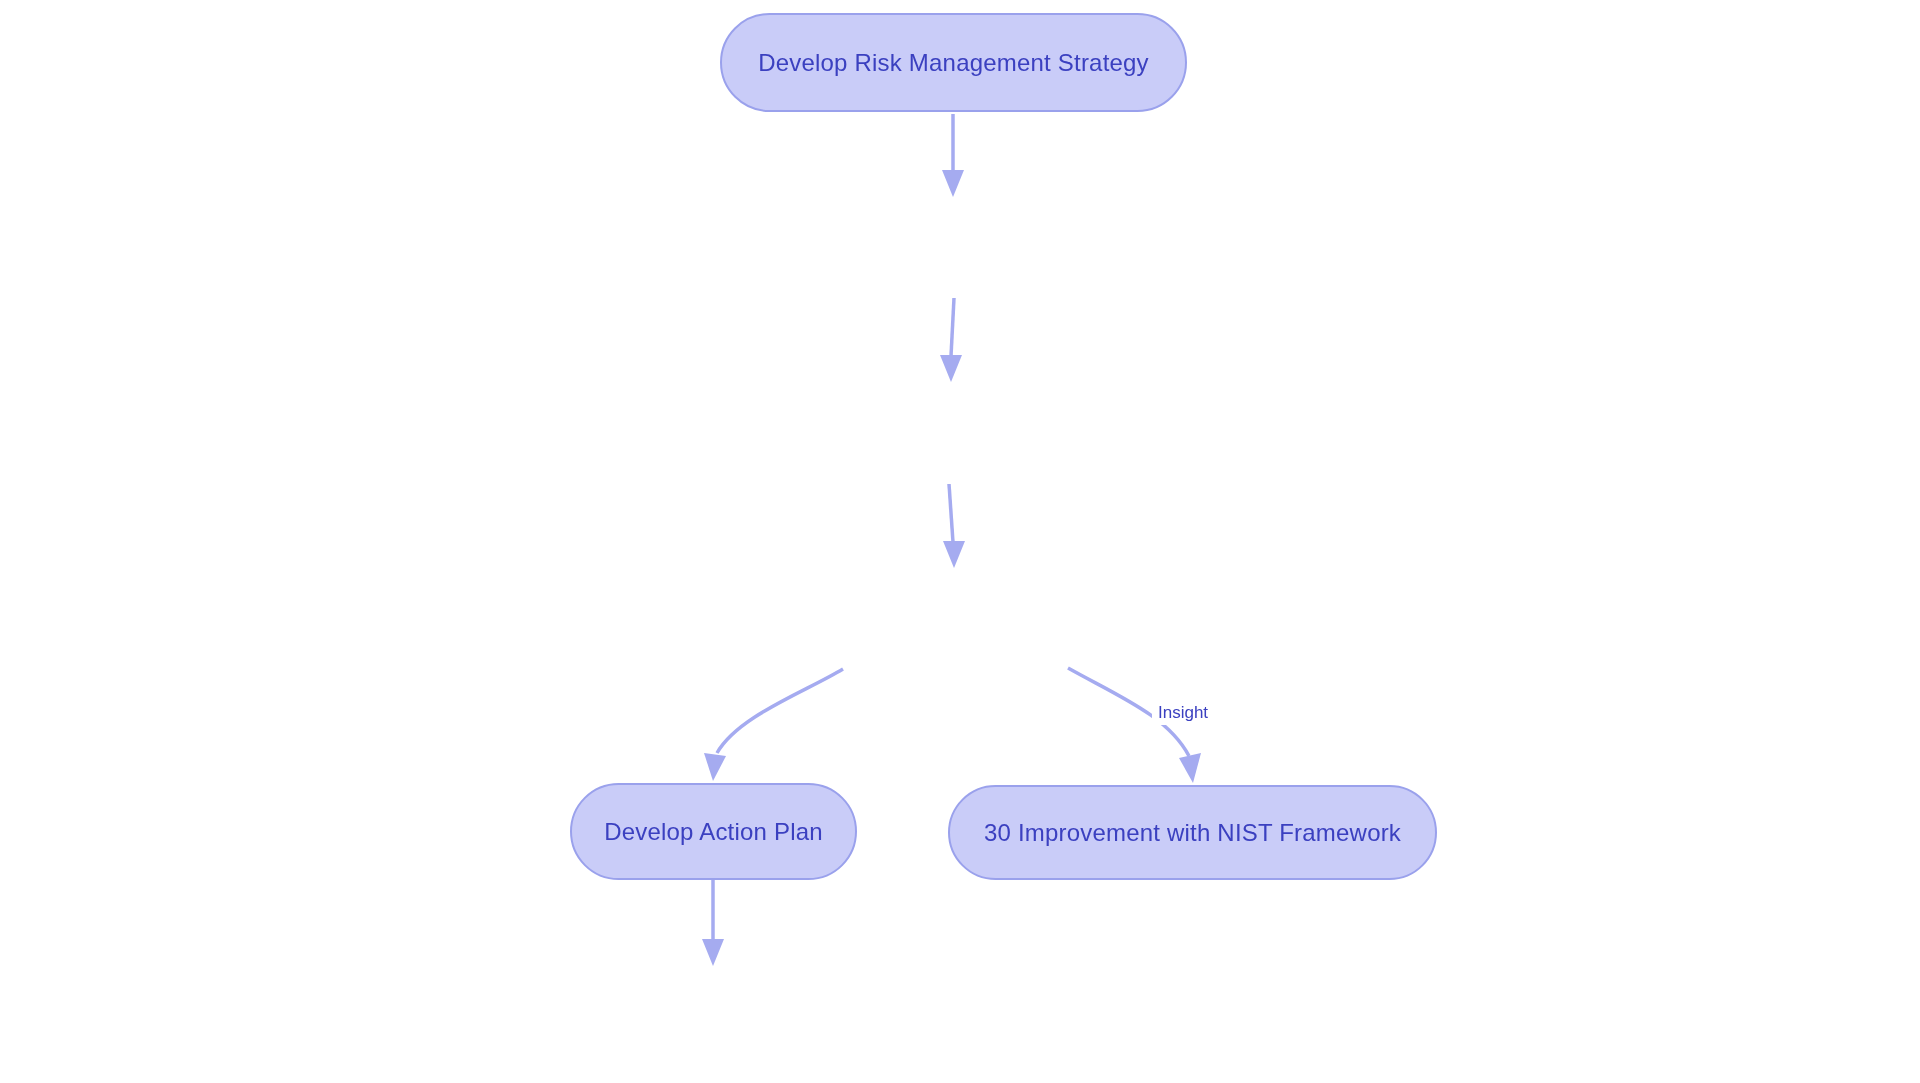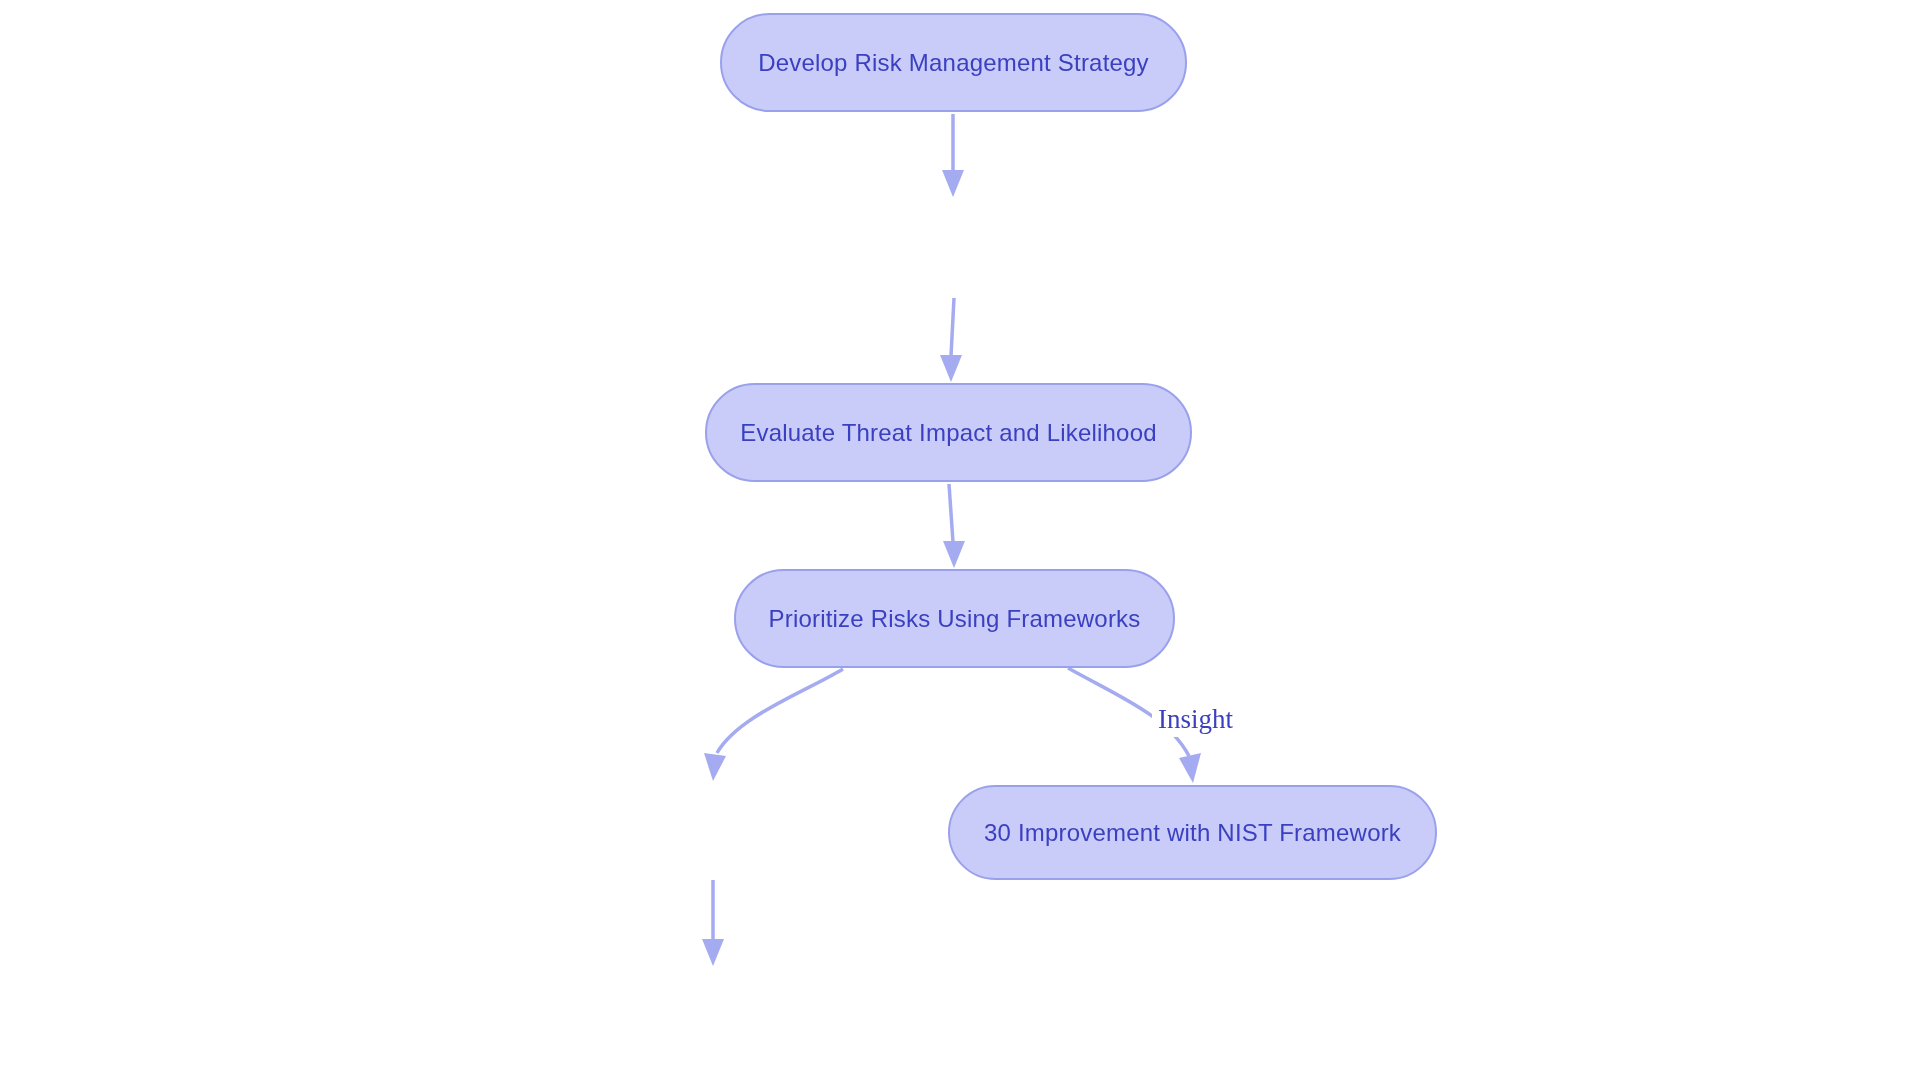--- a/index.html
+++ b/index.html
@@ -37,25 +37,24 @@
     border-radius: 50px;
     color: var(--node-text, #3b40c0);
     font-size: 24px;
     letter-spacing: 0.2px;
     white-space: nowrap;
   }
   .edge-label {
     position: absolute;
     background: var(--background, #ffffff);
     color: var(--node-text, #3b40c0);
-    font-size: 27px;
+    font-size: 17px;
     padding: 2px 6px;
     line-height: 1.2;
     white-space: nowrap;
-    font-family: Liberation Serif, serif;
   }
 </style>
 </head>
 <body>
 
 <div class="canvas">
 
   <svg class="edges-layer" viewBox="0 0 1920 1083" xmlns="http://www.w3.org/2000/svg">
 
     <path class="edge-path" d="M 953 114 L 953 172"></path>
@@ -75,28 +74,25 @@
 
     <path class="edge-path" d="M 713 880 L 713 940"></path>
     <polygon class="arrowhead" points="713,966 702,939 724,939"></polygon>
   </svg>
 
   <div class="node" style="left:720px; top:13px; width:467px; height:99px;">
     <span>Develop Risk Management Strategy</span>
   </div>
 
 
-  <div class="node" style="left:705px; top:383px; width:487px; height:99px;">
-    <span>Evaluate Threat Impact and Likelihood</span>
+
+
+  <div class="node" style="left:570px; top:783px; width:287px; height:97px;">
+    <span>Develop Action Plan</span>
   </div>
-
-  <div class="node" style="left:734px; top:569px; width:441px; height:99px;">
-    <span>Prioritize Risks Using Frameworks</span>
-  </div>
-
 
   <div class="node" style="left:948px; top:785px; width:489px; height:95px;">
     <span>30 Improvement with NIST Framework</span>
   </div>
 
 
   <div class="edge-label" style="left:1152px; top:701px;">Insight</div>
 
 </div>
 

